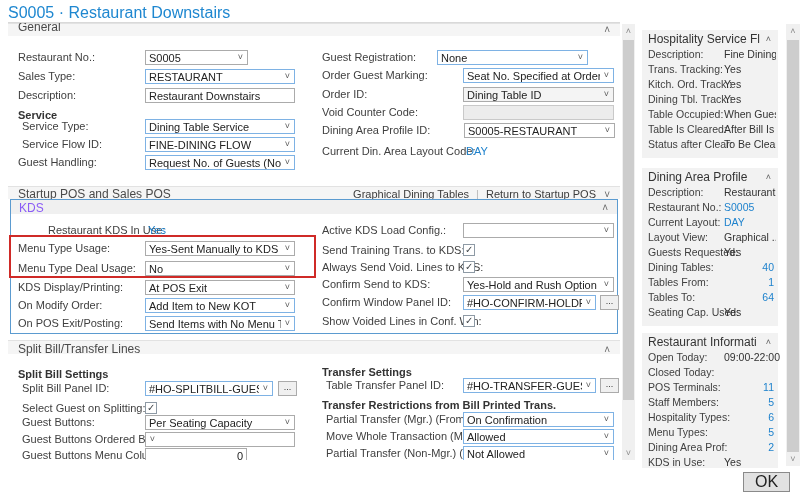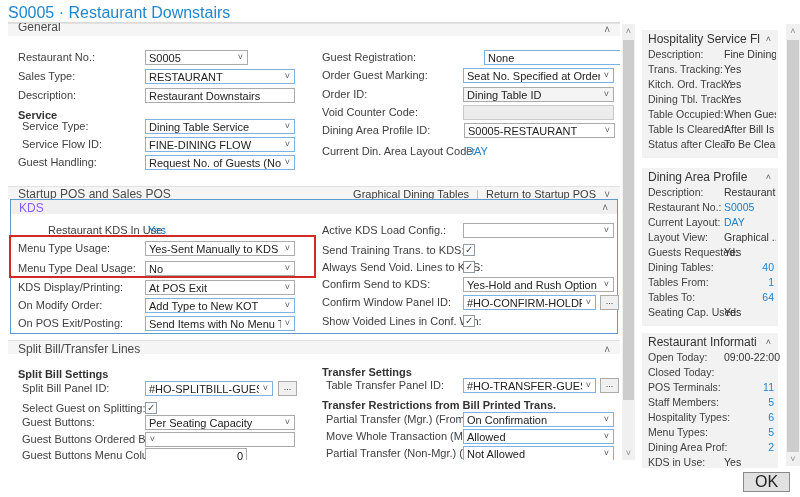--- a/index.html
+++ b/index.html
@@ -114,21 +114,21 @@
     <div class="frow" style="top:132px;">
       <span class="lbl" style="left:10px;">Guest Handling:</span>
       <span class="fld blue" style="left:137px;width:150px;">
           <span class="ftx">Request No. of Guests (No. Mandat...</span>
           <span class="ddi">˅</span>
         </span>
     </div>
 
     <div class="frow" style="top:27px;">
       <span class="lbl" style="left:314px;">Guest Registration:</span>
-      <span class="fld blue" style="left:476px;width:151px;">
+      <span class="fld blue" style="left:429px;width:151px;">
           <span class="ftx">None</span>
           <span class="ddi">˅</span>
         </span>
     </div>
     <div class="frow" style="top:45px;">
       <span class="lbl" style="left:314px;">Order Guest Marking:</span>
       <span class="fld blue" style="left:455px;width:151px;">
           <span class="ftx">Seat No. Specified at Order Taking</span>
           <span class="ddi">˅</span>
         </span>
@@ -196,21 +196,21 @@
     <div class="frow" style="top:257px;">
       <span class="lbl" style="left:10px;">KDS Display/Printing:</span>
       <span class="fld" style="left:137px;width:150px;">
           <span class="ftx">At POS Exit</span>
           <span class="ddi">˅</span>
         </span>
     </div>
     <div class="frow" style="top:275px;">
       <span class="lbl" style="left:10px;">On Modify Order:</span>
       <span class="fld blue" style="left:137px;width:150px;">
-          <span class="ftx">Add Type to New KOT</span>
+          <span class="ftx">Add Item to New KOT</span>
           <span class="ddi">˅</span>
         </span>
     </div>
     <div class="frow" style="top:293px;">
       <span class="lbl" style="left:10px;">On POS Exit/Posting:</span>
       <span class="fld blue" style="left:137px;width:150px;">
           <span class="ftx">Send Items with No Menu Type</span>
           <span class="ddi">˅</span>
         </span>
     </div>

